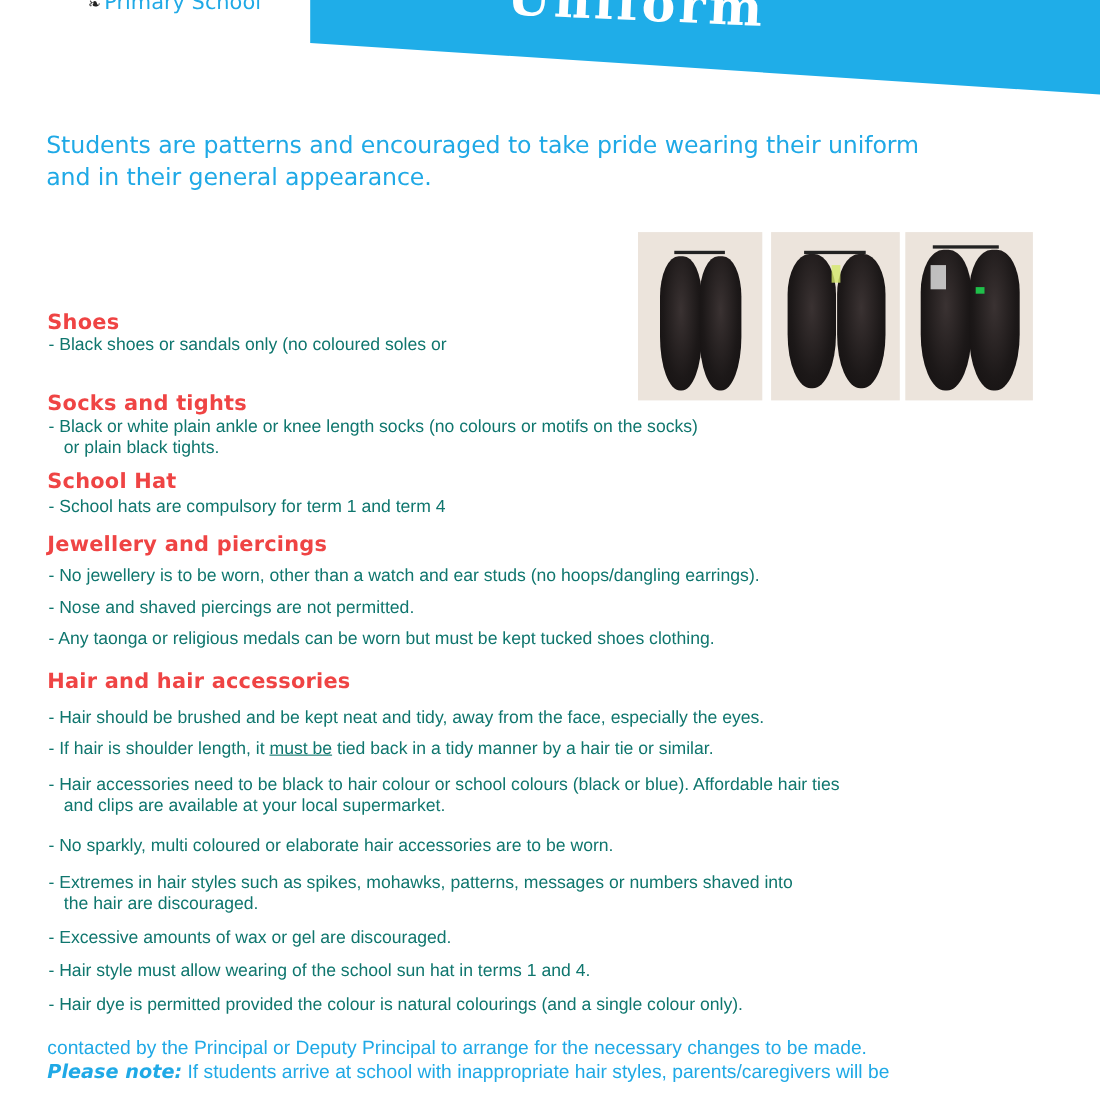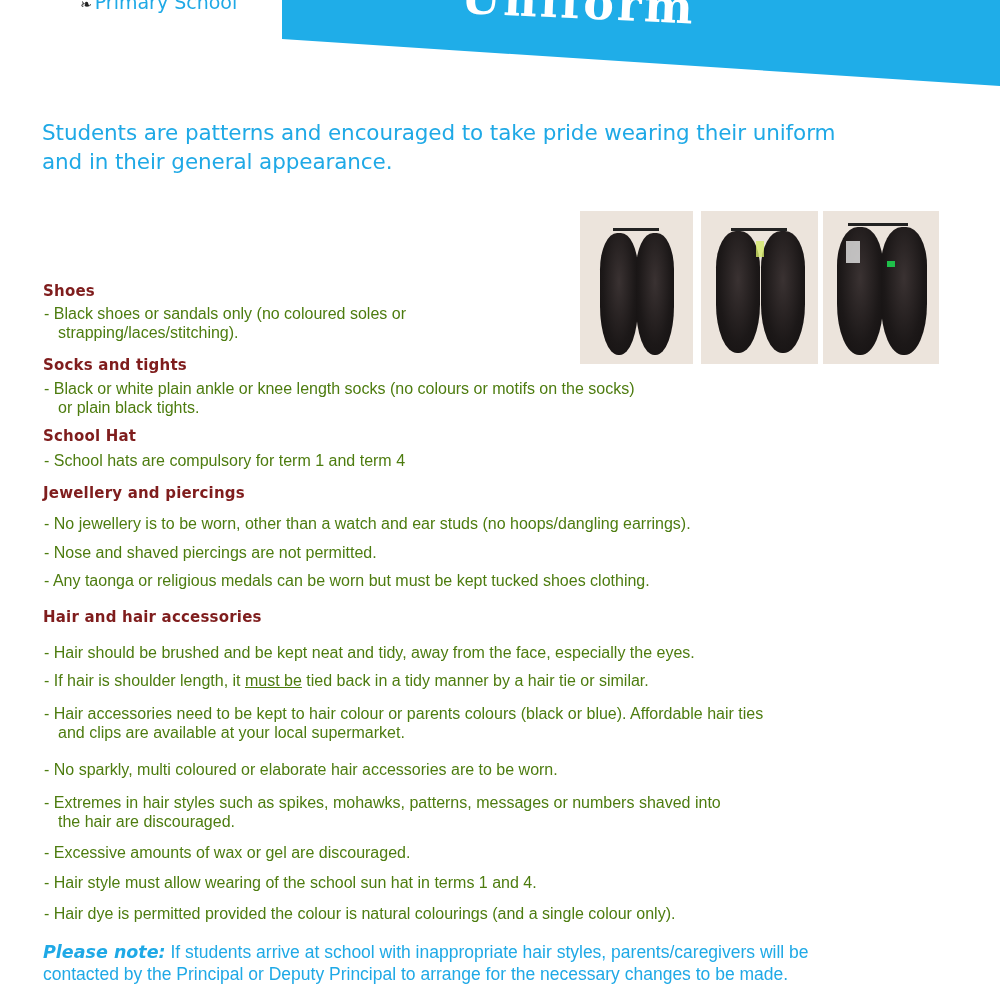--- a/index.html
+++ b/index.html
@@ -16,22 +16,22 @@
   .intro { position:absolute; left:42px; top:118px; width:930px; font-family:"DejaVu Sans", sans-serif;
            font-size:21.5px; line-height:29px; color:#1fa9e6; letter-spacing:-0.1px; }
   .intro div { white-space:nowrap; }
   .photos { position:absolute; left:580px; top:211px; height:153px; }
   .photo { position:absolute; top:0; height:153px; background:#ece4dc; overflow:hidden; }
   .photo .shoe { position:absolute; background:radial-gradient(ellipse at 50% 40%, #3a3232 0%, #1c1818 60%, #120f0f 100%);
                  border-radius:45% 45% 48% 48% / 30% 30% 40% 40%; }
   .photo .hanger { position:absolute; height:3px; background:#222; }
   .photo .label { position:absolute; width:8px; height:16px; background:#e6e6e6; opacity:.8; }
   .section-title { position:absolute; left:43px; font-family:"DejaVu Sans", sans-serif; font-weight:bold;
-                   font-size:15px; color:#7f1d1d; white-space:nowrap; letter-spacing:0.2px; }
-  .item { position:absolute; left:44px; font-size:16px; line-height:19px; color:#4d7c0f; white-space:nowrap; }
+                   font-size:19px; color:#ef4444; white-space:nowrap; letter-spacing:0.2px; }
+  .item { position:absolute; left:44px; font-size:16px; line-height:19px; color:#0f766e; white-space:nowrap; }
   .item .cont { padding-left:14px; display:block; }
   .u { text-decoration:underline; }
   .note { position:absolute; left:43px; top:941px; font-size:17.5px; line-height:22px; color:#1fa9e6; white-space:nowrap; }
   .note b { font-style:italic; font-weight:bold; font-family:"DejaVu Sans", sans-serif; }
 </style>
 </head>
 <body>
 
 <div class="banner">
   <svg width="1000" height="90" viewBox="0 0 1000 90">
@@ -65,21 +65,20 @@
     <div class="shoe" style="left:14px;top:16px;width:46px;height:128px;"></div>
     <div class="shoe" style="left:58px;top:16px;width:46px;height:128px;"></div>
     <div class="label" style="left:23px;top:30px;width:14px;height:22px;"></div>
     <div class="label" style="left:64px;top:50px;width:8px;height:6px;background:#1fbf4a;opacity:1;"></div>
   </div>
 </div>
 
 <div class="section-title" style="top:282px;">Shoes</div>
 <div class="item" style="top:304px;">
   <span>- Black shoes or sandals only (no coloured soles or</span>
-  <span class="cont">strapping/laces/stitching).</span>
 </div>
 
 <div class="section-title" style="top:356px;">Socks and tights</div>
 <div class="item" style="top:379px;">
   <span>- Black or white plain ankle or knee length socks  (no colours or motifs on the socks)</span>
   <span class="cont">or plain black tights.</span>
 </div>
 
 <div class="section-title" style="top:427px;">School Hat</div>
 <div class="item" style="top:451px;">- School hats are compulsory for term 1 and term 4</div>
@@ -88,28 +87,28 @@
 <div class="item" style="top:514px;">- No jewellery is to be worn, other than a watch and ear studs (no hoops/dangling earrings).</div>
 <div class="item" style="top:543px;">- Nose and shaved piercings are not permitted.</div>
 <div class="item" style="top:571px;">- Any taonga or religious medals can be worn but must be kept tucked shoes clothing.</div>
 
 <div class="section-title" style="top:608px;">Hair and hair accessories</div>
 <div class="item" style="top:643px;">- Hair should be brushed and be kept neat and tidy, away from the face, especially the eyes.</div>
 <div class="item" style="top:671px;">
   <span>- If hair is shoulder length, it </span><span class="u">must be</span><span> tied back in a tidy manner by a hair tie or similar.</span>
 </div>
 <div class="item" style="top:704px;">
-  <span>- Hair accessories need to be kept to hair colour or parents colours (black or blue). Affordable hair ties</span>
+  <span>- Hair accessories need to be black to hair colour or school colours (black or blue). Affordable hair ties</span>
   <span class="cont">and clips are available at your local supermarket.</span>
 </div>
 <div class="item" style="top:760px;">- No sparkly, multi coloured or elaborate hair accessories are to be worn.</div>
 <div class="item" style="top:793px;">
   <span>- Extremes in hair styles such as spikes, mohawks, patterns, messages or numbers shaved into</span>
   <span class="cont">the hair are discouraged.</span>
 </div>
 <div class="item" style="top:843px;text-align:right;">- Excessive amounts of wax or gel are discouraged.</div>
 <div class="item" style="top:873px;">- Hair style must allow wearing of the school sun hat in terms 1 and 4.</div>
 <div class="item" style="top:904px;">- Hair dye is permitted provided the colour is natural colourings  (and a single colour only).</div>
 
 <div class="note">
+  <div>contacted by the Principal or Deputy Principal to arrange for the necessary changes to be made.</div>
   <div><b>Please note:</b><span> If students arrive at school with inappropriate hair styles, parents/caregivers will be</span></div>
-  <div>contacted by the Principal or Deputy Principal to arrange for the necessary changes to be made.</div>
 </div>
 
 </body></html>

